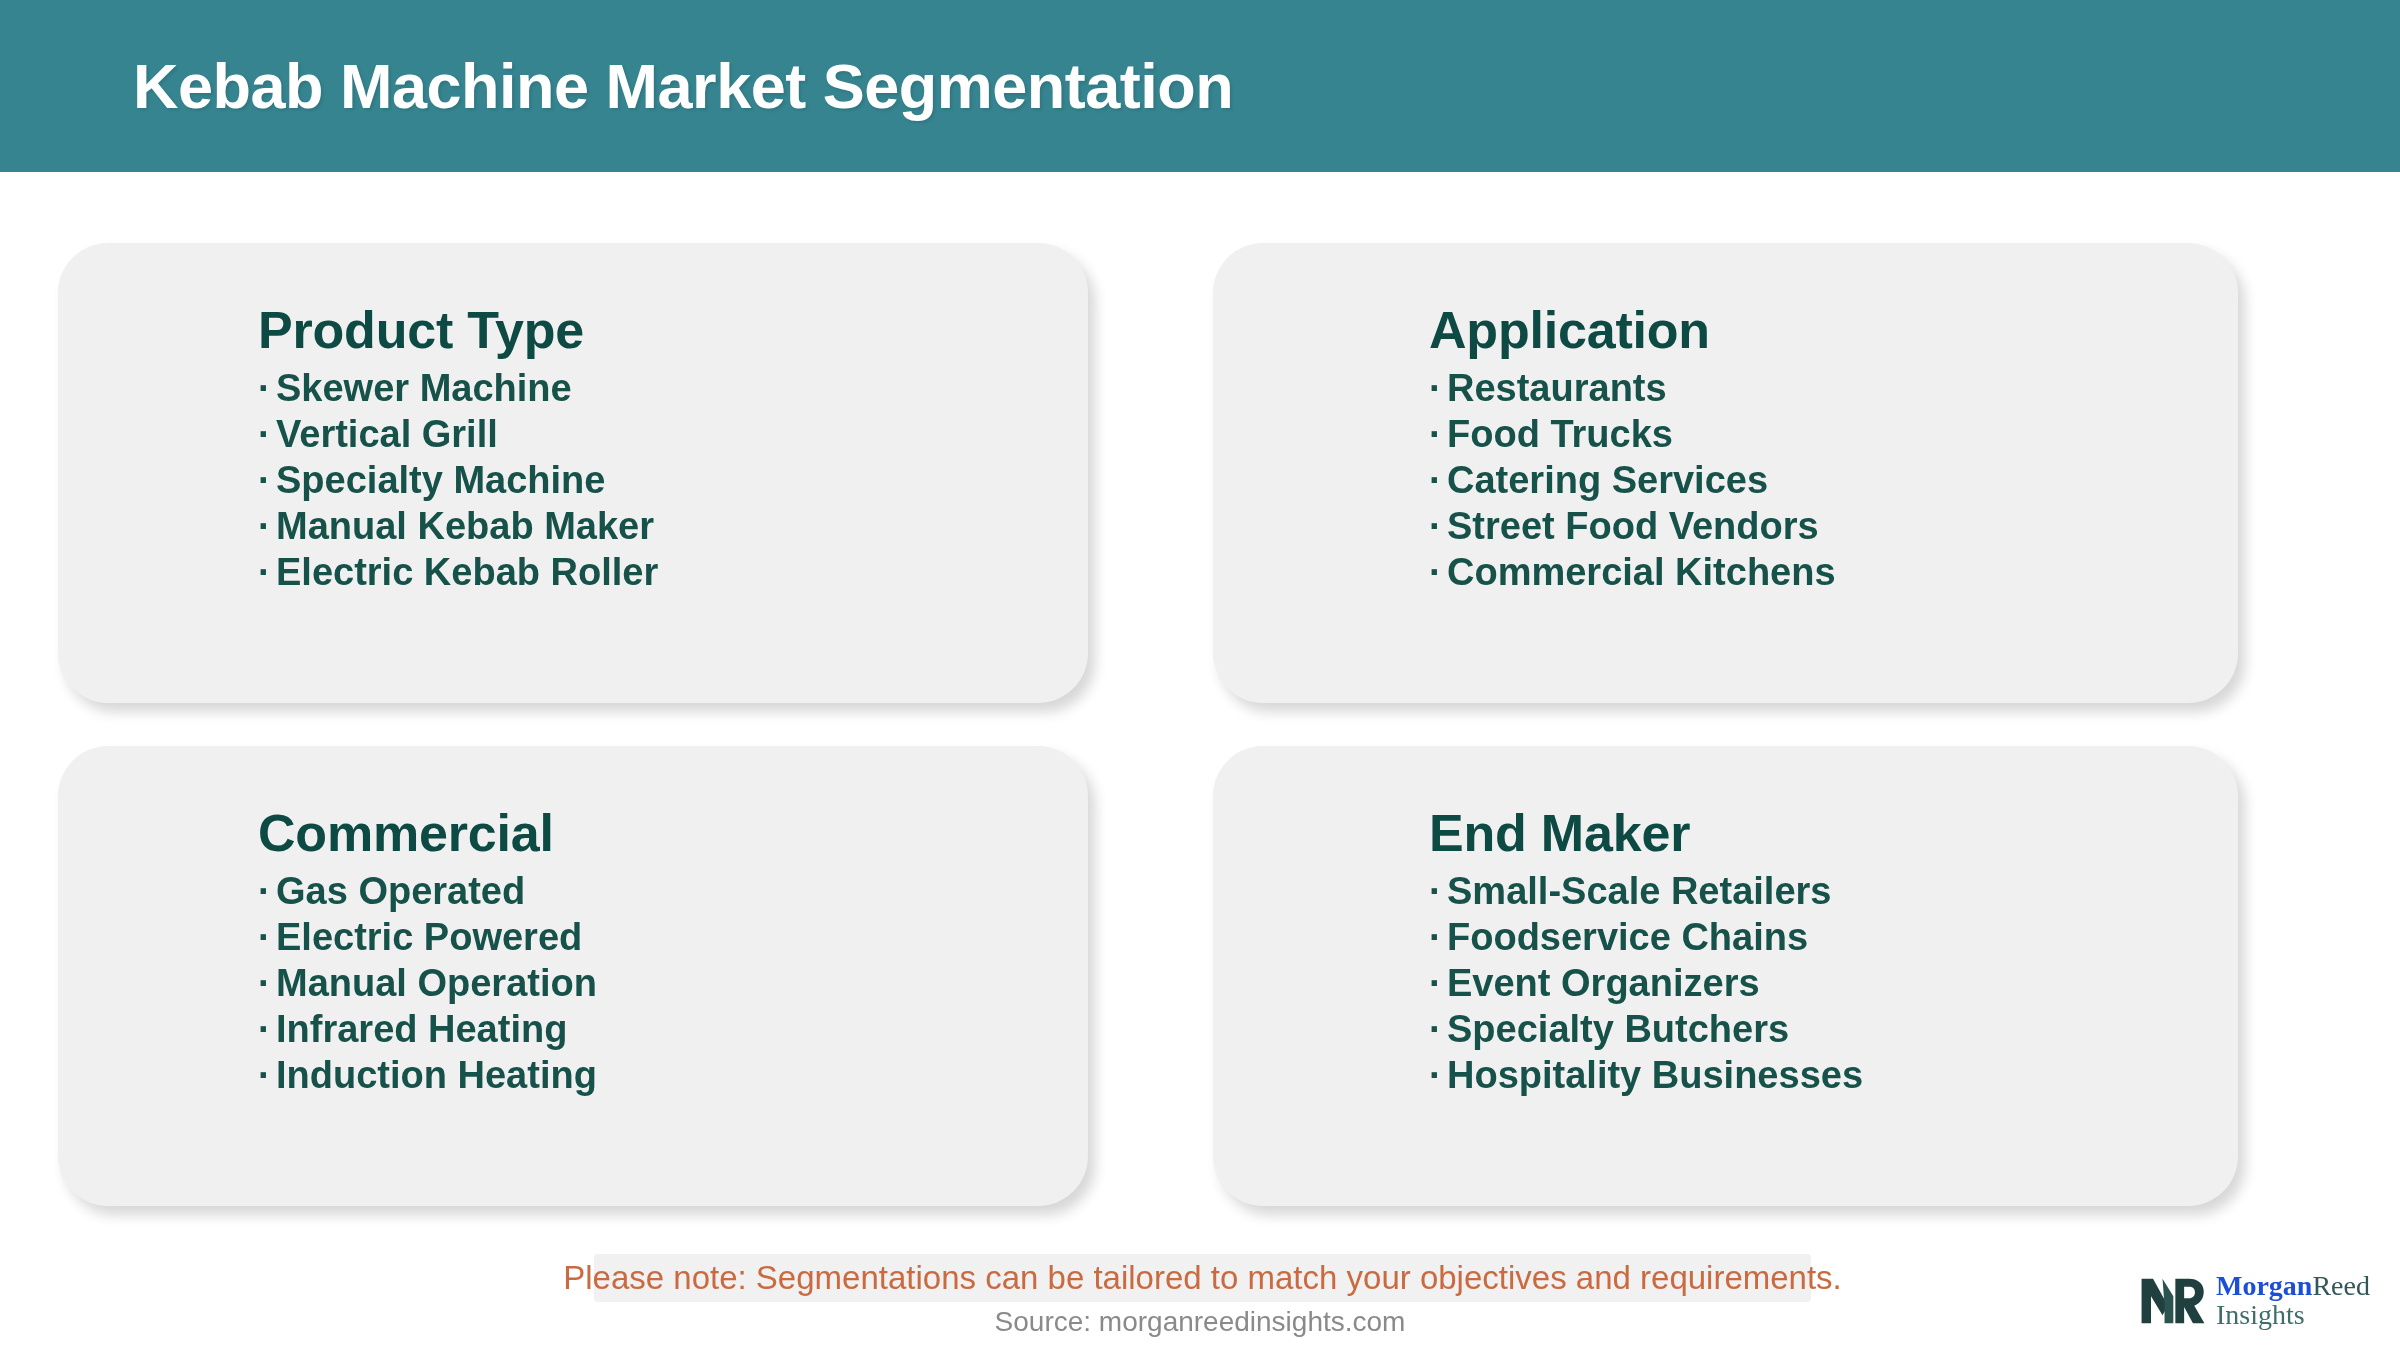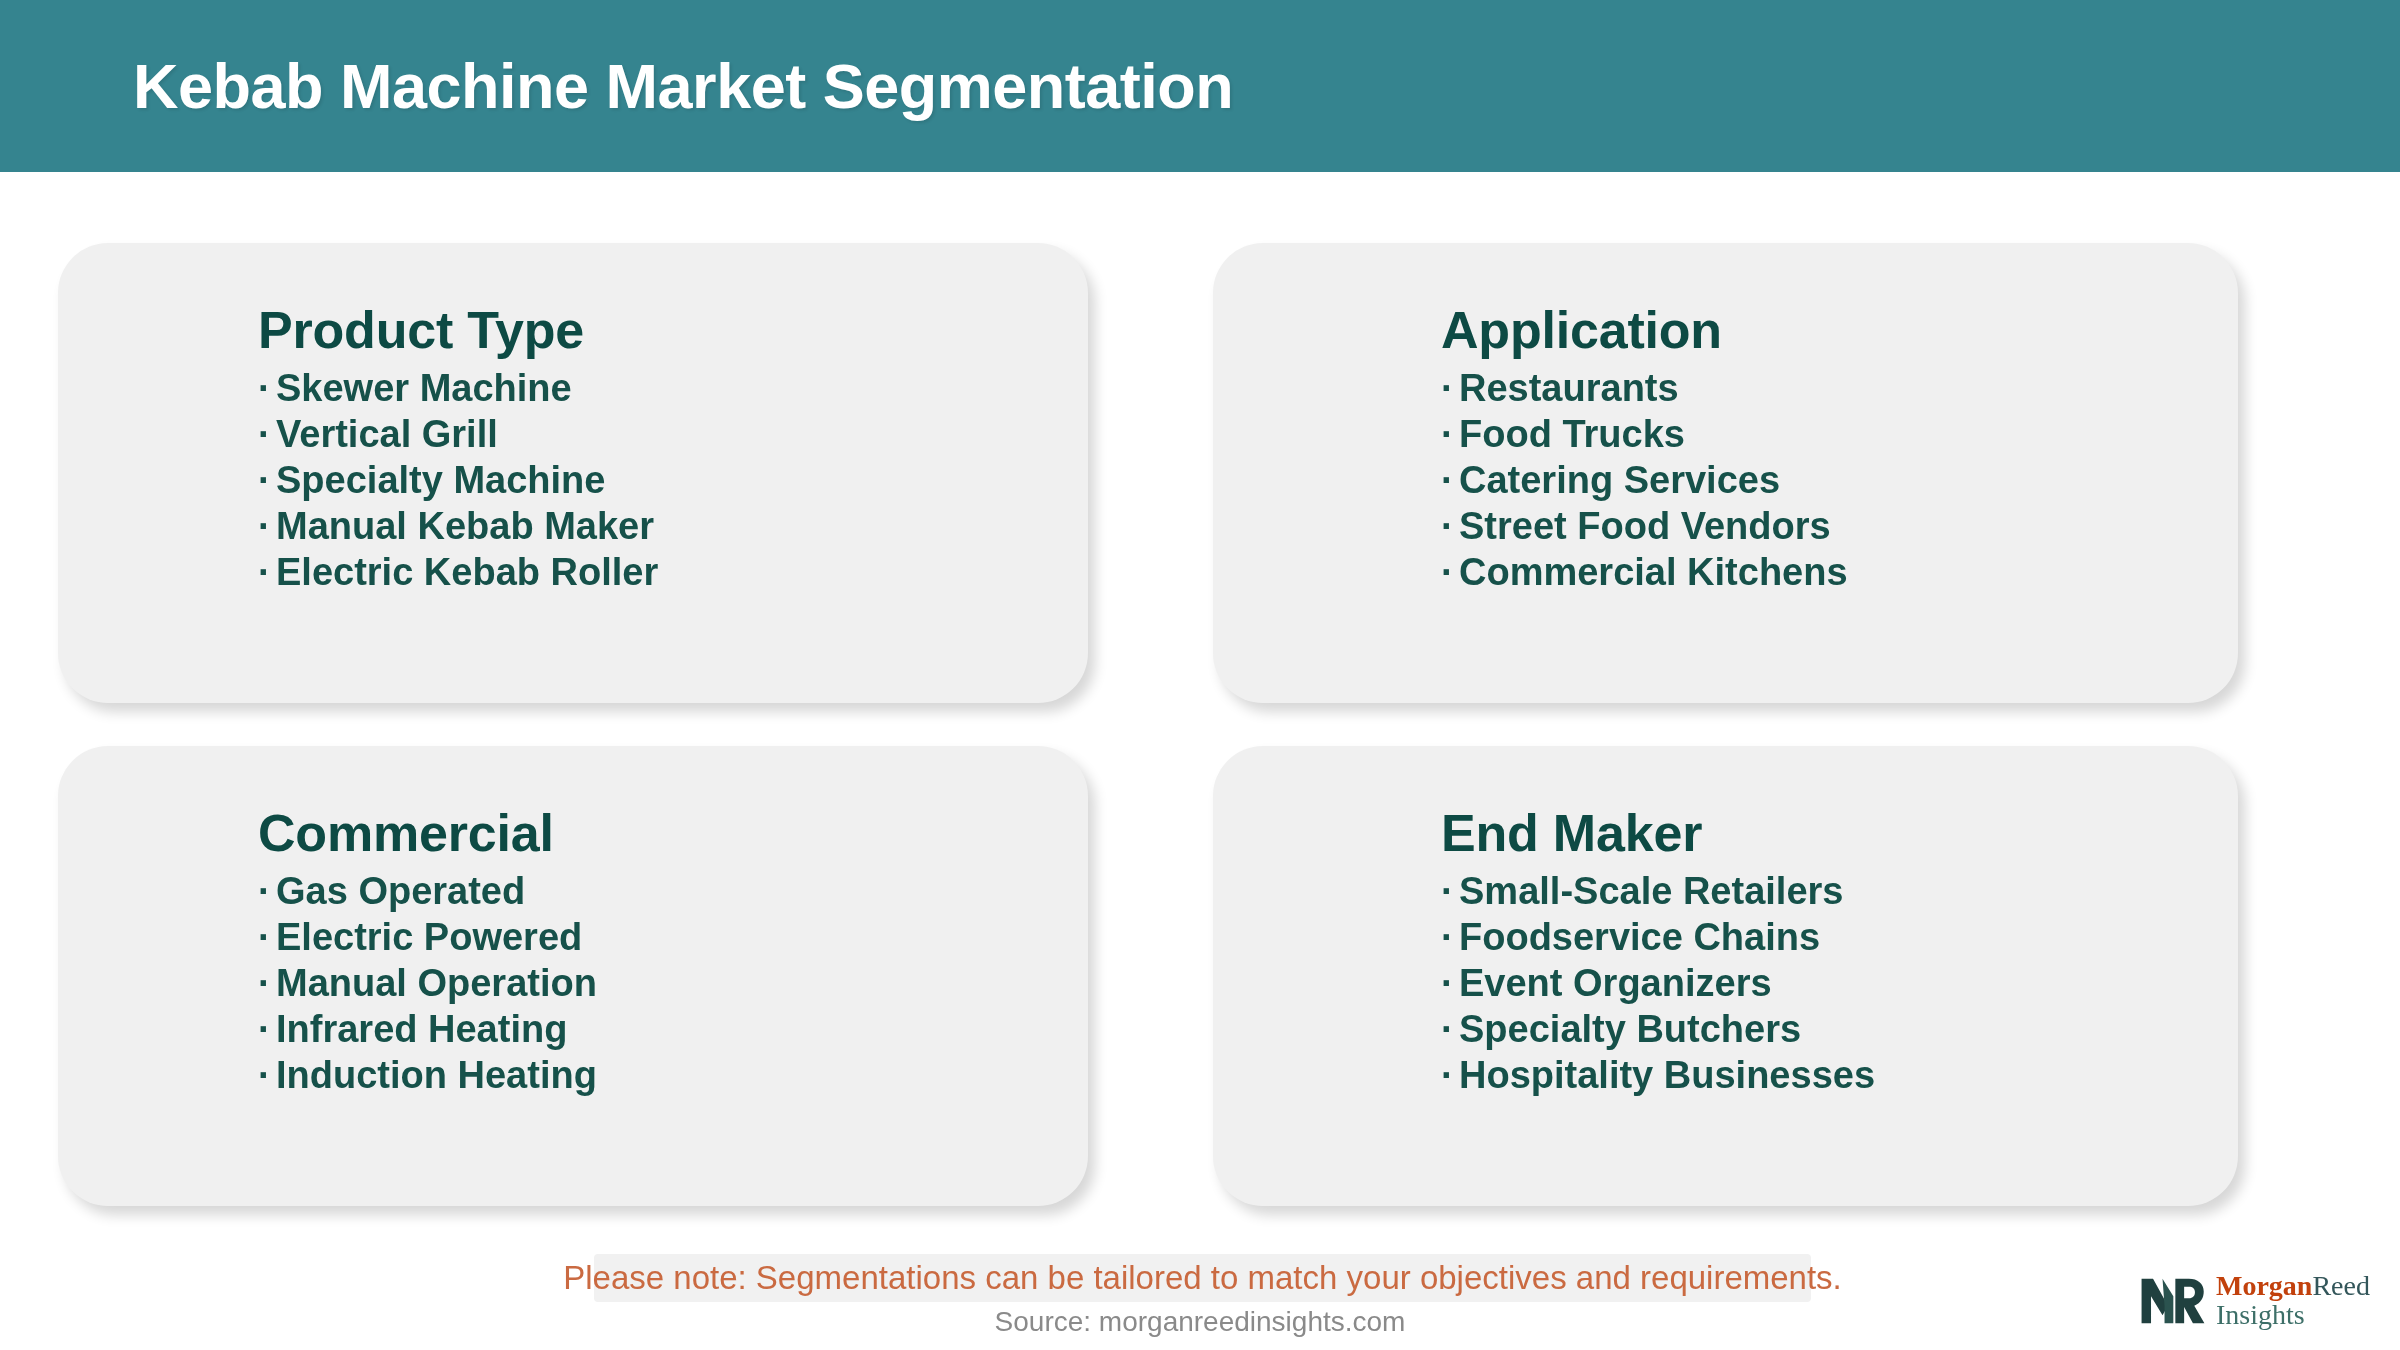--- a/index.html
+++ b/index.html
@@ -58,21 +58,21 @@
   .card-2 { left: 0px;    top: 503px; width: 1030px; height: 460px; }
   .card-3 { left: 1155px; top: 503px; width: 1025px; height: 460px; }
 
   .card-inner {
     position: absolute;
     left: 200px;
     top: 58px;
     right: 40px;
   }
   .card-1 .card-inner,
-  .card-3 .card-inner { left: 228px; }
+  .card-3 .card-inner { left: 216px; }
 
   .card-title {
     font-size: 52px;
     font-weight: bold;
     color: #0d4a44;
     letter-spacing: -0.2px;
     margin: 0 0 6px 0;
     line-height: 58px;
     white-space: nowrap;
   }
@@ -142,21 +142,21 @@
     margin-right: 8px;
   }
   .logo-words {
     display: flex;
     flex-direction: column;
     justify-content: center;
     font-family: "Liberation Serif", serif;
     line-height: 1.02;
   }
   .logo-line1 { font-size: 28px; white-space: nowrap; }
-  .logo-morgan { font-weight: bold; color: #c2410c; }
+  .logo-morgan { font-weight: bold; color: #1d4ed8; }
   .logo-reed   { font-weight: normal; color: #33565a; }
   .logo-line2 {
     font-size: 28px;
     color: #3d6f68;
     white-space: nowrap;
   }
 </style>
 </head>
 <body>
 

